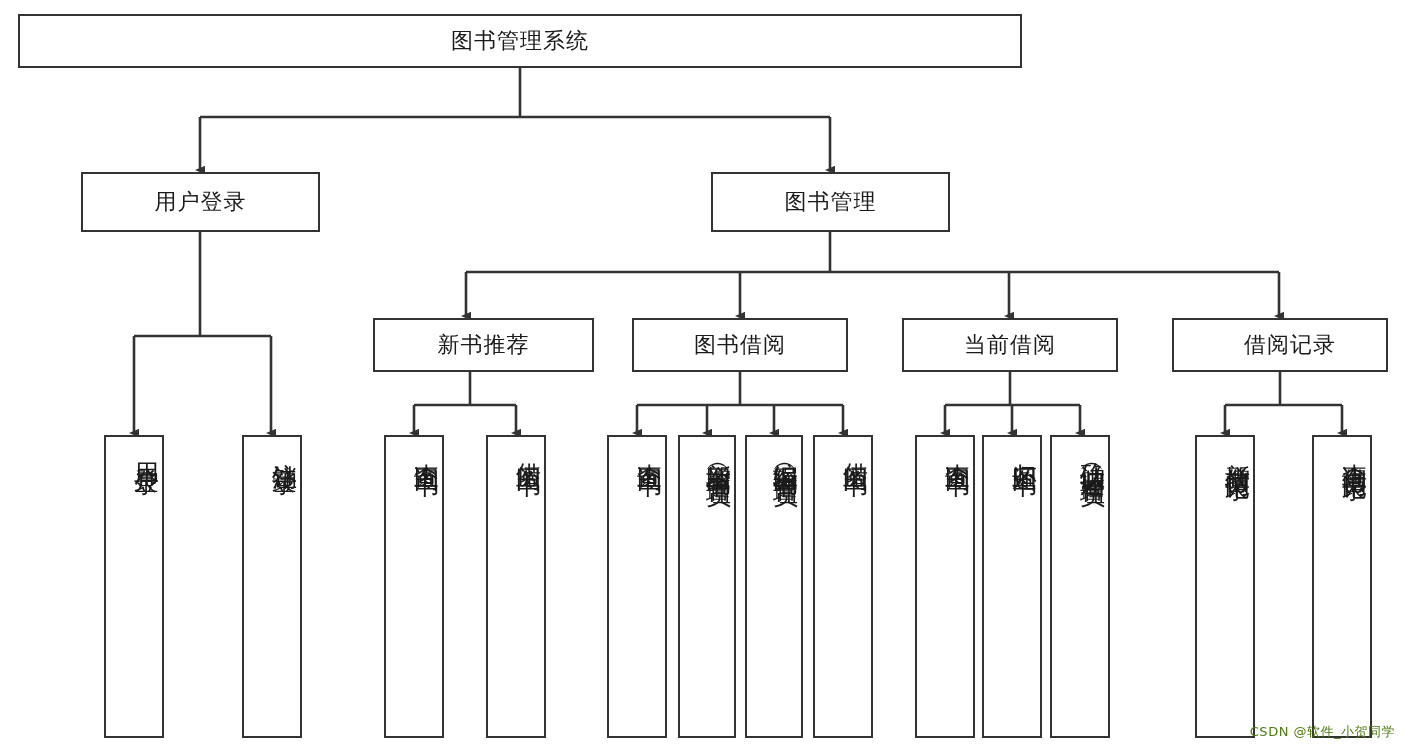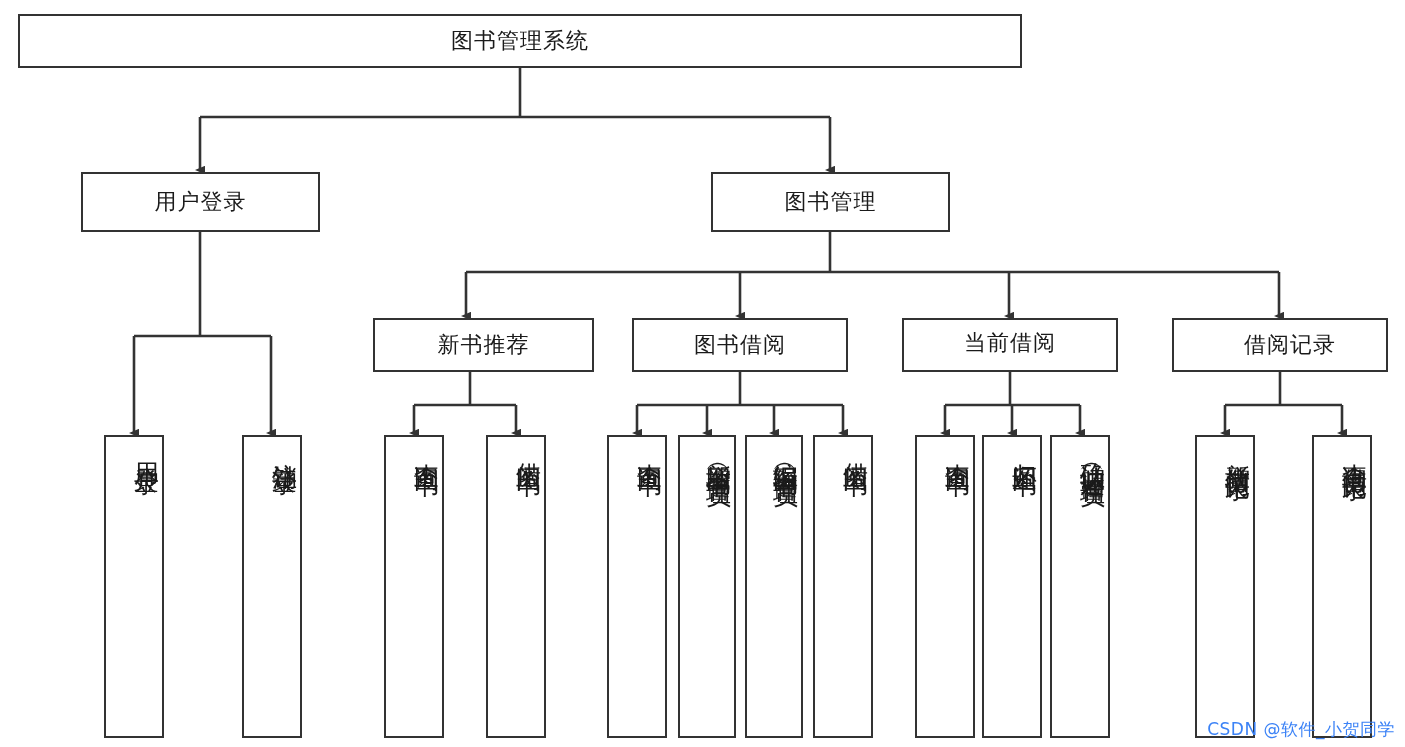--- a/index.html
+++ b/index.html
@@ -60,22 +60,22 @@
     display: block;
     writing-mode: vertical-rl;
     text-orientation: upright;
     width: 100%;
     text-align: center;
   }
   .watermark {
     position: absolute;
     right: 10px;
     bottom: 6px;
-    font-size: 17px;
-    color: #3b82f6;
+    font-size: 13px;
+    color: #4d7c0f;
     letter-spacing: 0.5px;
     white-space: nowrap;
     font-family: "DejaVu Sans", "Liberation Sans", sans-serif;
   }
 </style>
 </head>
 <body>
 
 <div id="diagram-root">
 
@@ -132,21 +132,21 @@
   <div class="node horiz" id="node-l1-1" style="left: 711px; top: 172px; width: 239px; height: 60px; justify-content: center;">
     <span>图书管理</span>
   </div>
 
   <div class="node horiz" id="node-l2-0" style="left: 373px; top: 318px; width: 221px; height: 54px;">
     <span>新书推荐</span>
   </div>
   <div class="node horiz" id="node-l2-1" style="left: 632px; top: 318px; width: 216px; height: 54px;">
     <span>图书借阅</span>
   </div>
-  <div class="node horiz" id="node-l2-2" style="left: 902px; top: 318px; width: 216px; height: 54px; font-family: Liberation Mono, monospace;">
+  <div class="node horiz" id="node-l2-2" style="left: 902px; top: 318px; width: 216px; height: 54px;">
     <span>当前借阅</span>
   </div>
   <div class="node horiz" id="node-l2-3" style="left: 1172px; top: 318px; width: 216px; height: 54px; padding-left: 20px;">
     <span>借阅记录</span>
   </div>
 
   <div class="node vert" id="node-leaf-0" style="left: 104px; top: 435px; width: 60px; height: 303px;">
     <span class="vlabel">用户登录</span>
   </div>
   <div class="node vert" id="node-leaf-1" style="left: 242px; top: 435px; width: 60px; height: 303px;">

